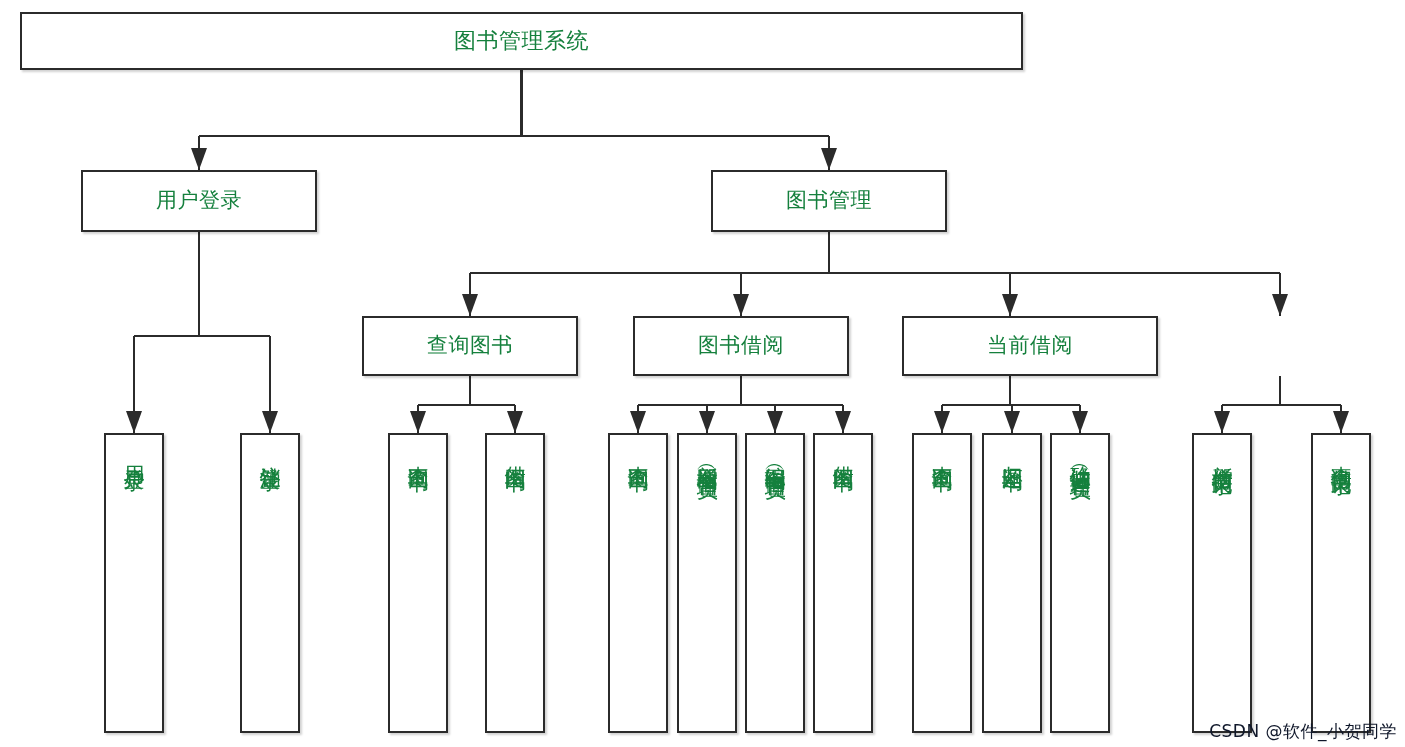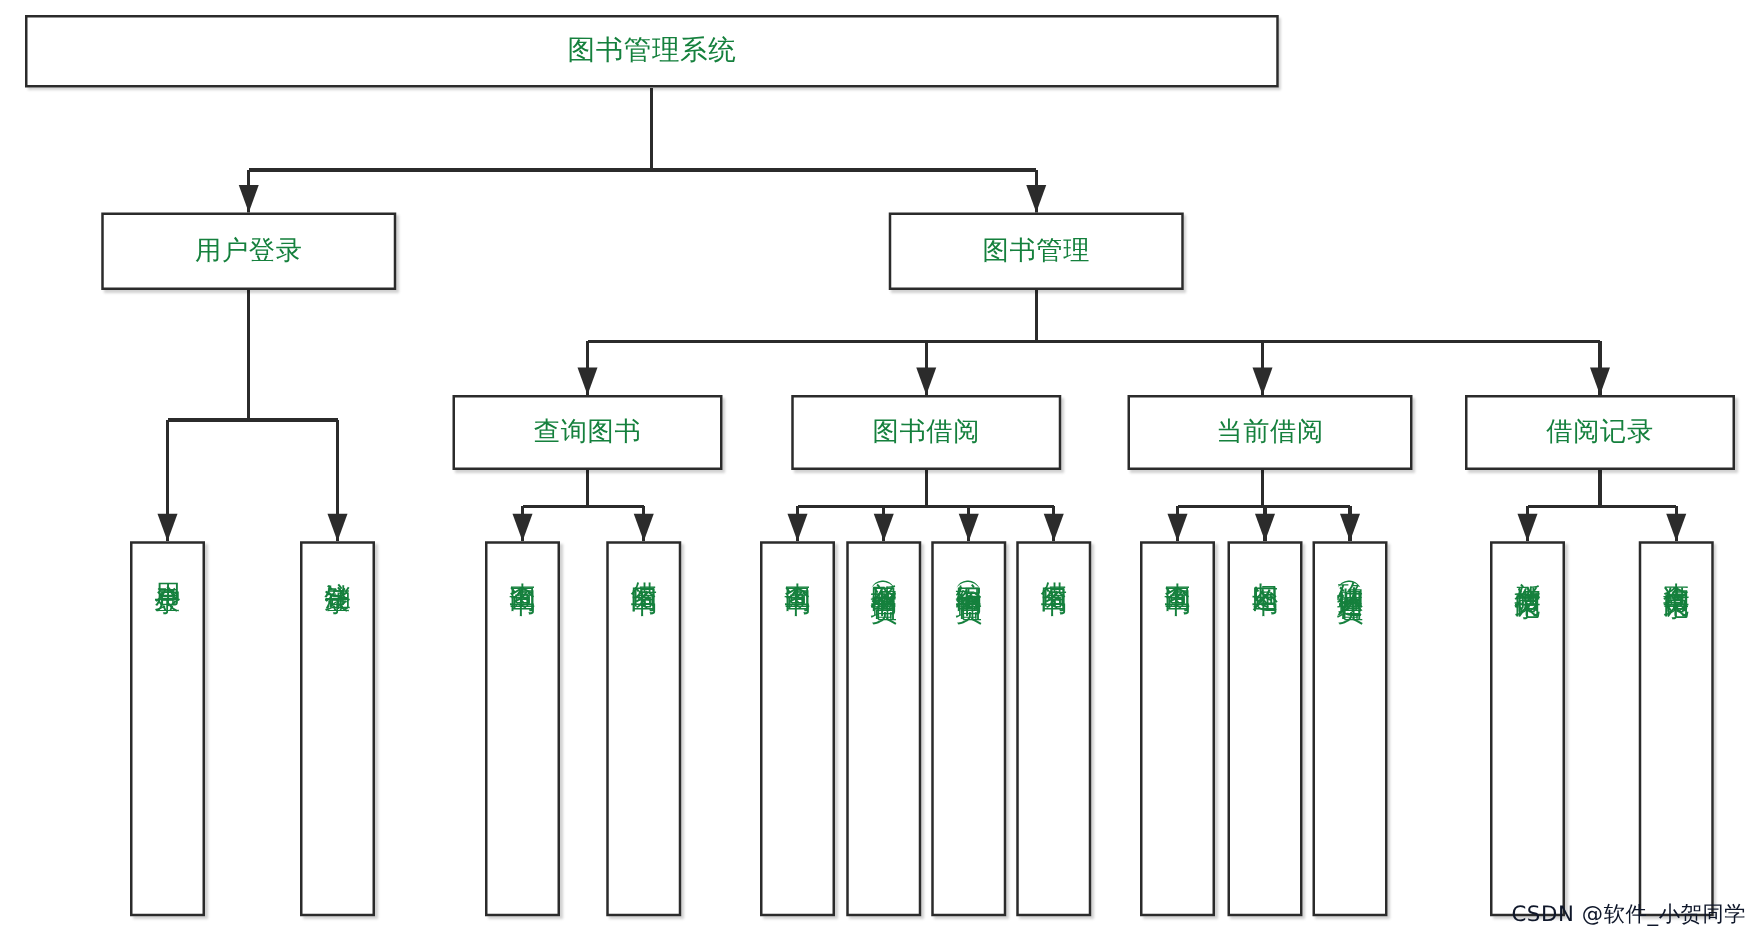--- a/index.html
+++ b/index.html
@@ -142,25 +142,22 @@
   <div class="node horizontal" style="left: 711px; top: 170px; width: 236px; height: 62px;">
     <span class="node-label">图书管理</span>
   </div>
 
   <div class="node horizontal" style="left: 362px; top: 316px; width: 216px; height: 60px;">
     <span class="node-label">查询图书</span>
   </div>
   <div class="node horizontal" style="left: 633px; top: 316px; width: 216px; height: 60px;">
     <span class="node-label">图书借阅</span>
   </div>
-  <div class="node horizontal" style="left: 902px; top: 316px; width: 228px; height: 60px;">
+  <div class="node horizontal" style="left: 902px; top: 316px; width: 256px; height: 60px;">
     <span class="node-label">当前借阅</span>
-  </div>
-  <div class="node horizontal" style="left: 1172px; top: 316px; width: 216px; height: 60px;">
-    <span class="node-label">借阅记录</span>
   </div>
 
   <div class="node vertical" style="left: 104px; top: 433px; width: 60px; height: 300px;">
     <span class="node-label">用户登录</span>
   </div>
   <div class="node vertical" style="left: 240px; top: 433px; width: 60px; height: 300px;">
     <span class="node-label">注销登录</span>
   </div>
 
   <div class="node vertical" style="left: 388px; top: 433px; width: 60px; height: 300px;">

